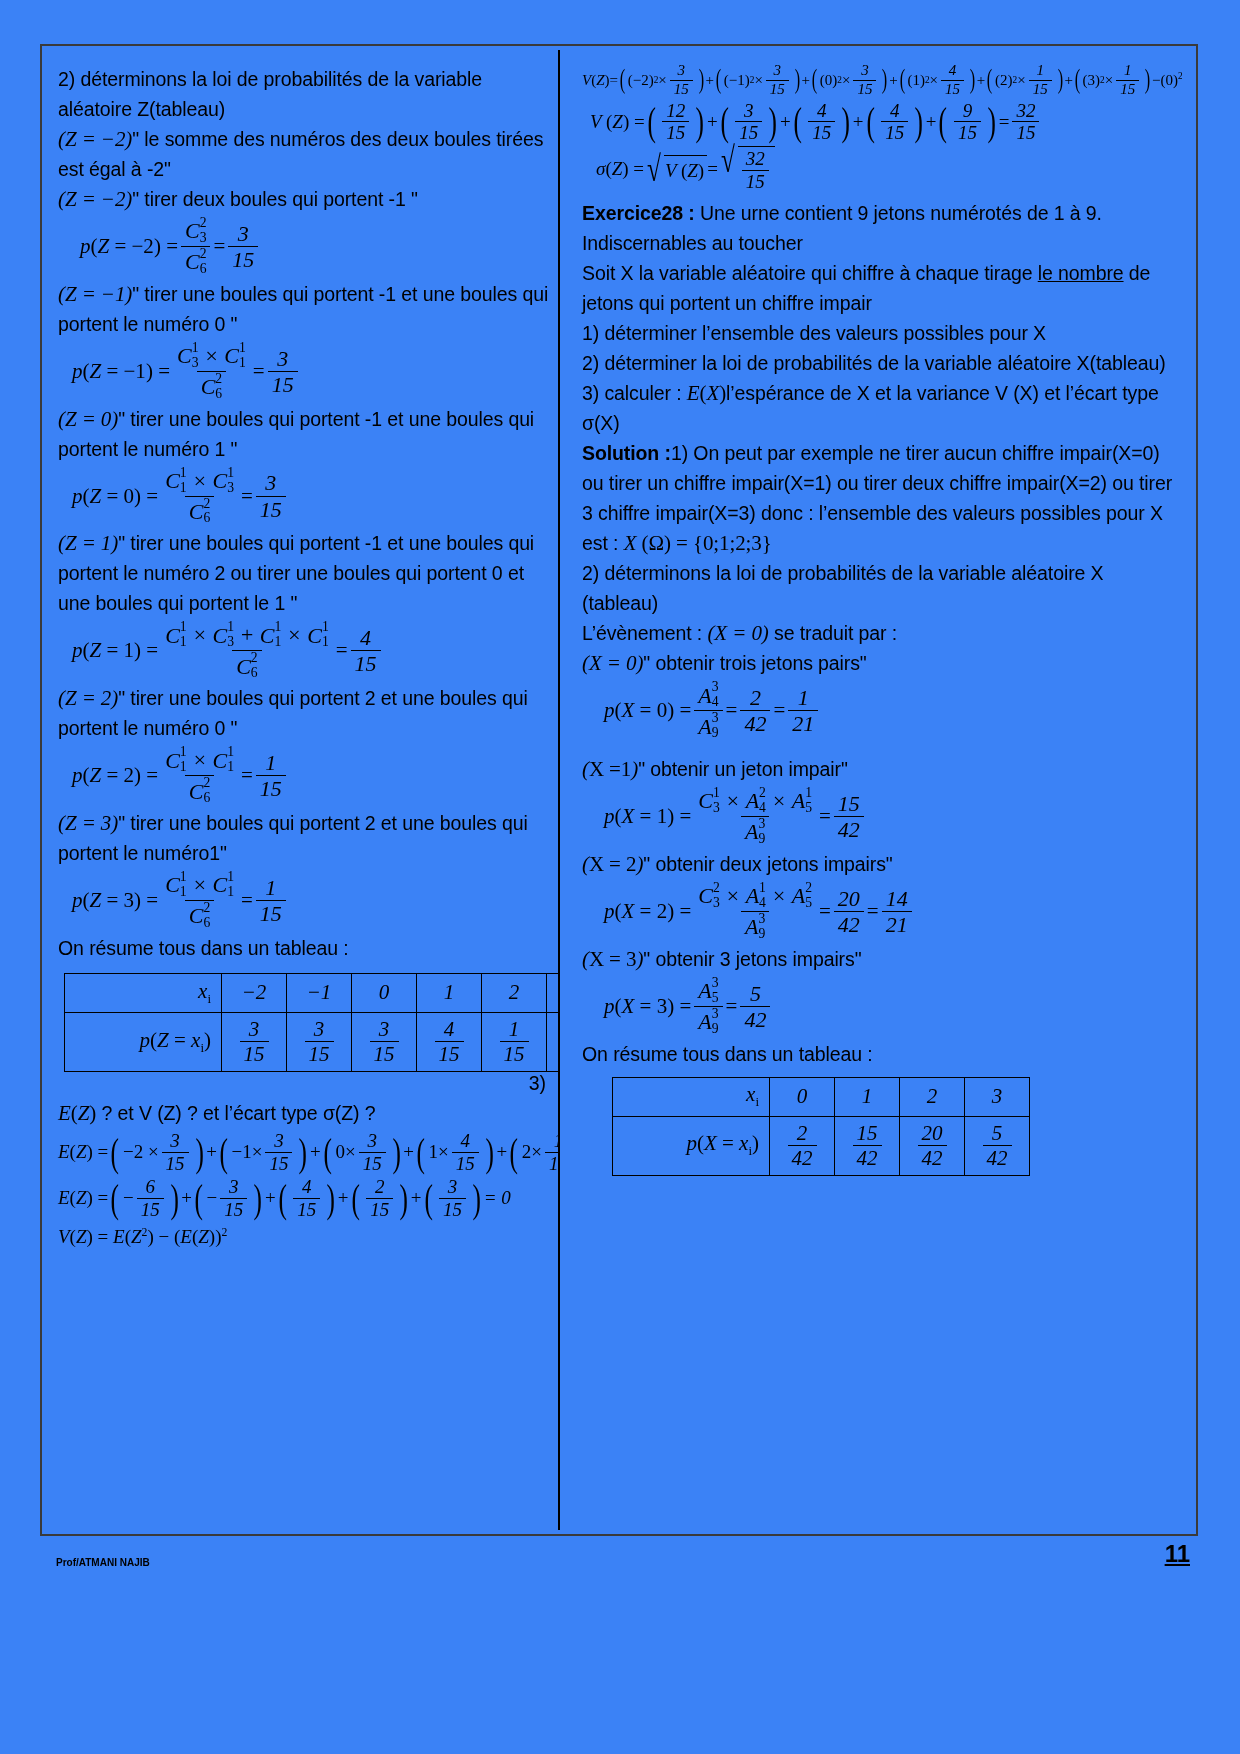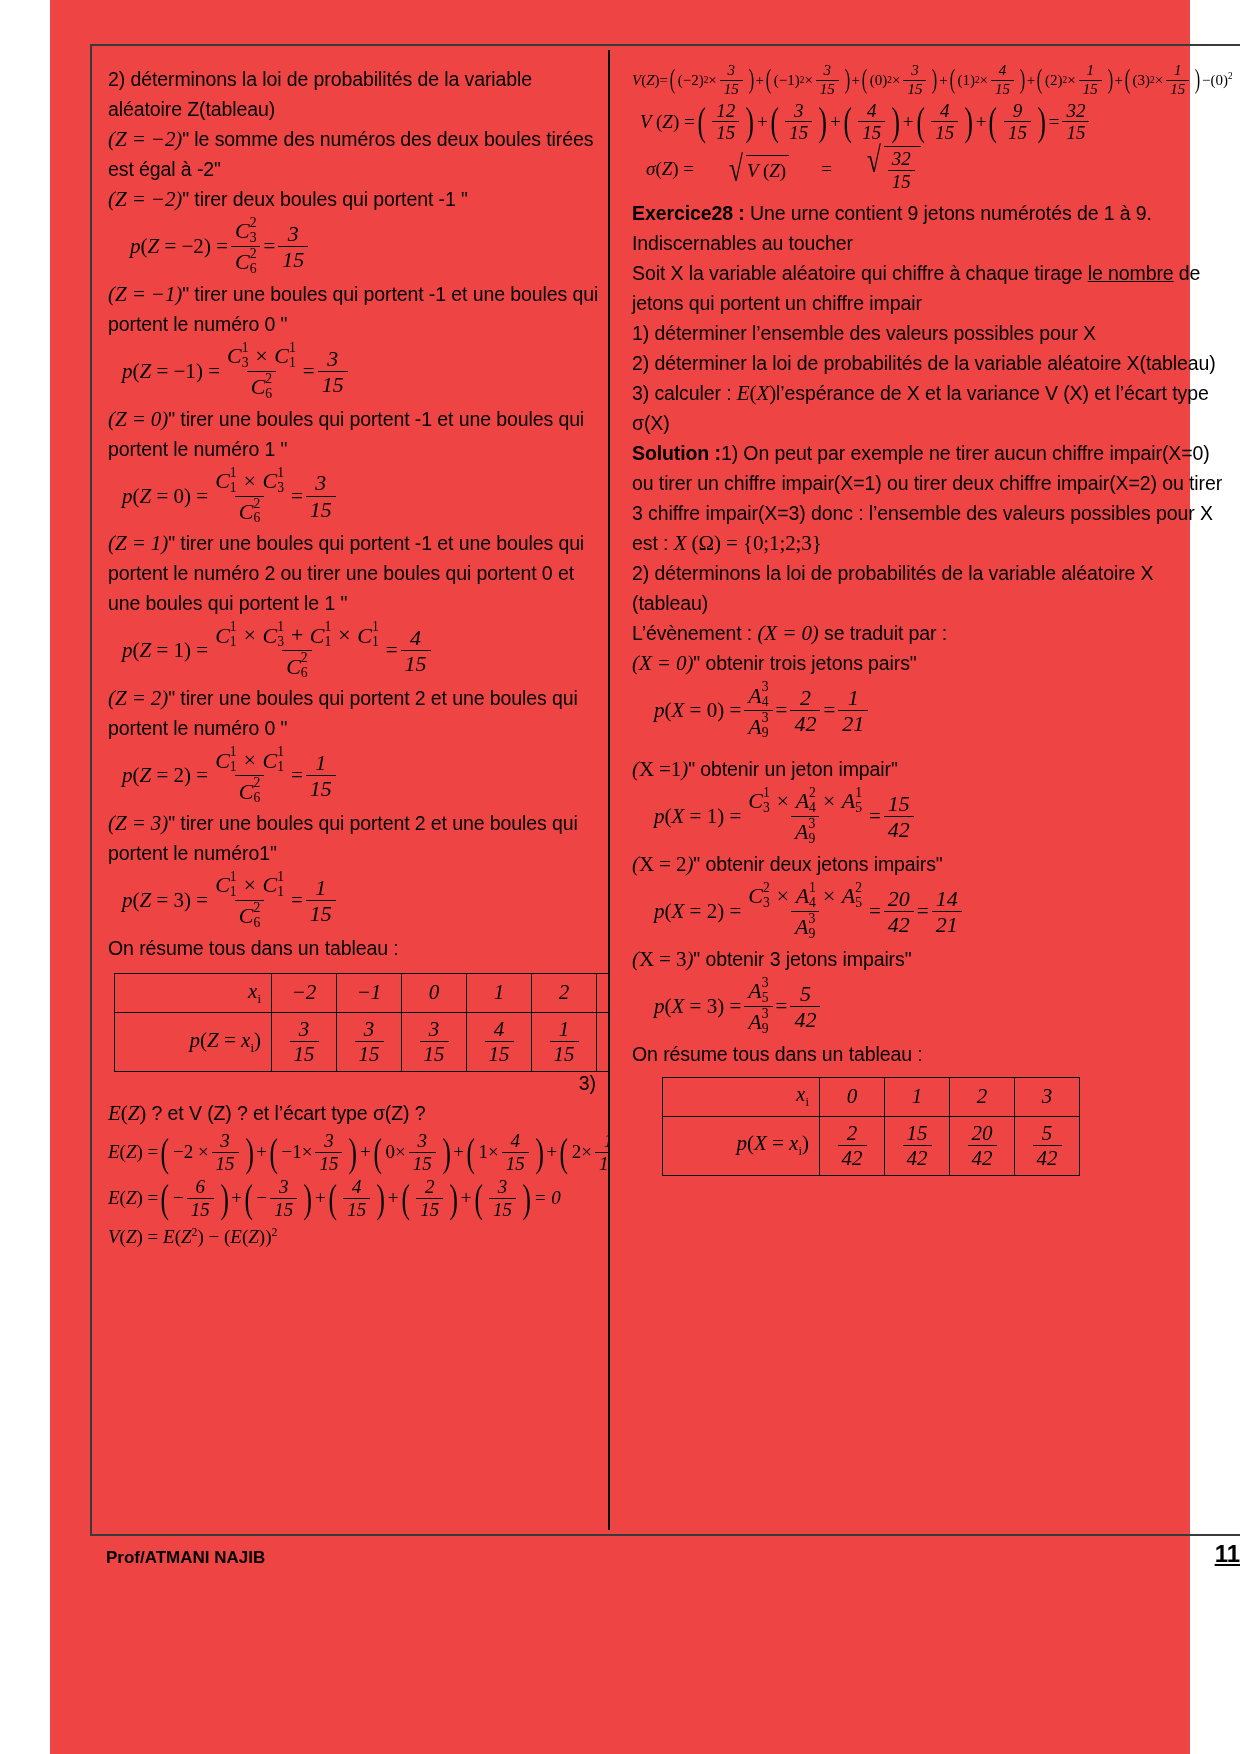--- a/index.html
+++ b/index.html
@@ -2,24 +2,24 @@
 <html><head>
 <meta charset="utf-8">
 <style>
   html, body {
     margin: 0;
     padding: 0;
     background: #ffffff;
   }
   .page {
     position: relative;
-    width: 1140px;
+    width: 1240px;
     height: 1754px;
     margin: 0 auto;
-    background: #ef4444;
+    background: #3b82f6;
     font-family: "Liberation Sans", sans-serif;
     color: #000000;
     box-sizing: border-box;
   }
   
   .page-frame {
     position: absolute;
     left: 40px;
     top: 44px;
     width: 1158px;
@@ -186,21 +186,21 @@
   .footer {
     position: absolute;
     left: 56px;
     top: 1540px;
     width: 1140px;
     display: flex;
     align-items: flex-end;
     justify-content: space-between;
   }
   .footer .author {
-    font-size: 17px;
+    font-size: 10px;
     font-weight: bold;
     font-family: "Liberation Sans", sans-serif;
   }
   .footer .pageno {
     font-size: 24px;
     font-weight: bold;
     text-decoration: underline;
     font-family: "Liberation Sans", sans-serif;
     padding-right: 6px;
   }
@@ -788,21 +788,21 @@
             </span>
             <span class="pr">)</span>
           </span>
         <span class="m eq-sz-s"><span class="up">=</span></span>
         <span class="frac">
             <span class="num">32</span>
             <span class="den">15</span>
           </span>
       </div>
 
-      <div class="mrow mline eq-sz-s" style="padding-left:14px;gap:32px;">
+      <div class="mrow mline eq-sz-s" style="padding-left:14px;">
         <span class="m eq-sz-s">σ<span class="up">(</span>Z<span class="up">)</span> <span class="up">=</span></span>
         <span class="sqrt">
             <span class="rad">√</span>
             <span class="under">
               <span class="m eq-sz-s">V <span class="up">(</span>Z<span class="up">)</span></span>
             </span>
           </span>
         <span class="m eq-sz-s"><span class="up">=</span></span>
         <span class="sqrt">
             <span class="rad">√</span>

